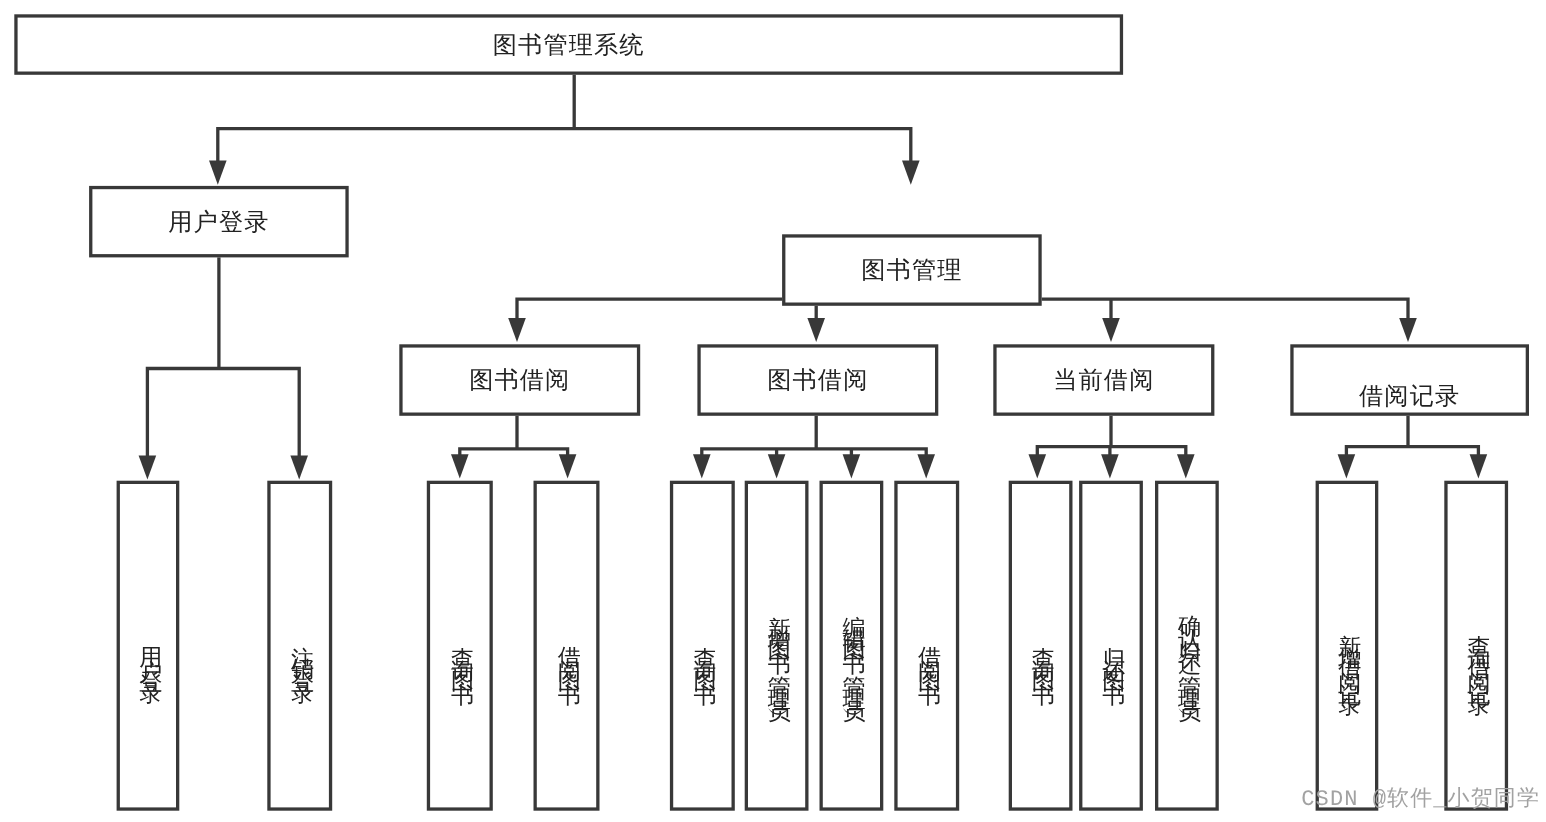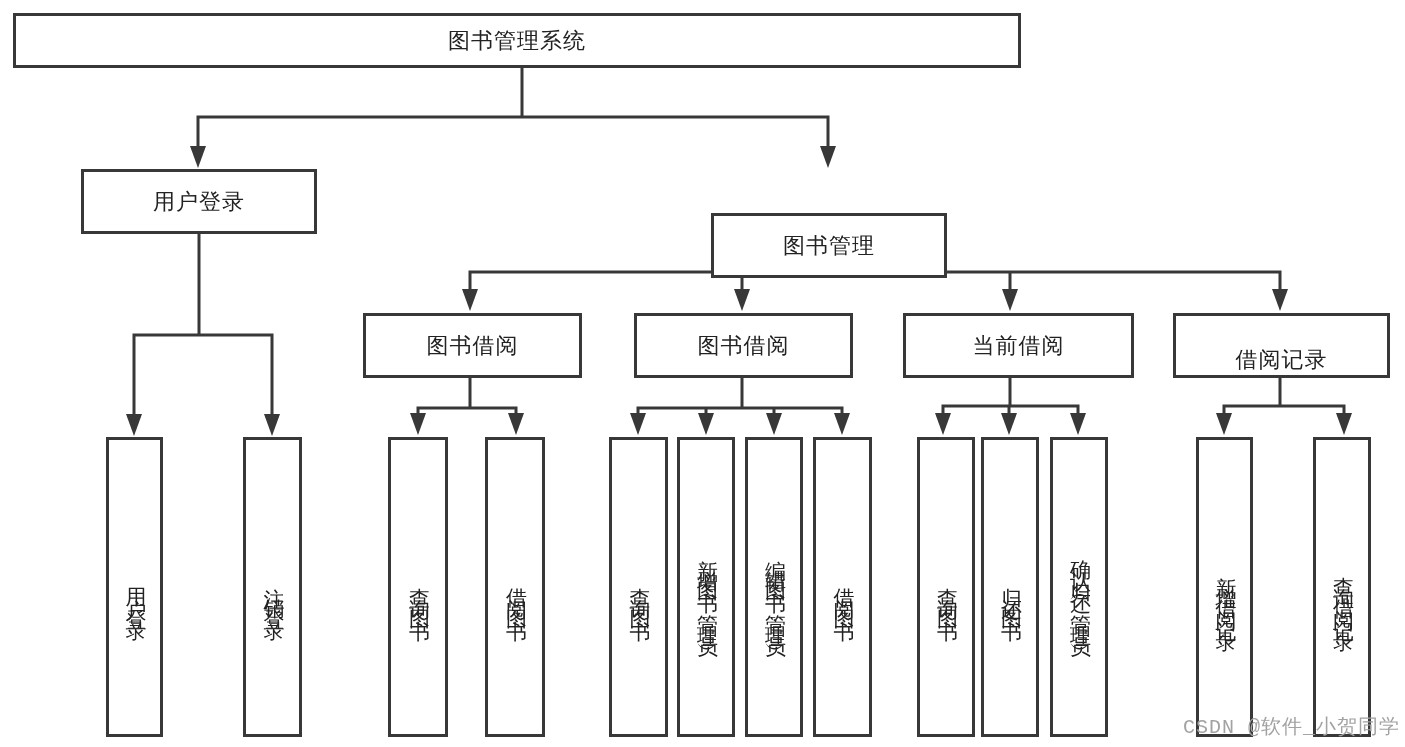--- a/index.html
+++ b/index.html
@@ -88,21 +88,21 @@
   <div class="node h-node" style="left:711px;top:169px;width:236px;height:65px;margin-top:44px;">
     <span>图书管理</span>
   </div>
 
   <div class="node h-node" style="left:363px;top:313px;width:219px;height:65px;">
     <span>图书借阅</span>
   </div>
   <div class="node h-node" style="left:634px;top:313px;width:219px;height:65px;">
     <span>图书借阅</span>
   </div>
-  <div class="node h-node" style="left:903px;top:313px;width:231px;height:65px;">
+  <div class="node h-node" style="left:903px;top:313px;width:201px;height:65px;">
     <span>当前借阅</span>
   </div>
   <div class="node h-node" style="left:1173px;top:313px;width:217px;height:65px;align-items:flex-end;">
     <span>借阅记录</span>
   </div>
 
   <div class="node v-node" style="left:106px;top:437px;width:57px;height:300px;">
     <span class="vlabel">用户登录</span>
   </div>
   <div class="node v-node" style="left:243px;top:437px;width:59px;height:300px;">

